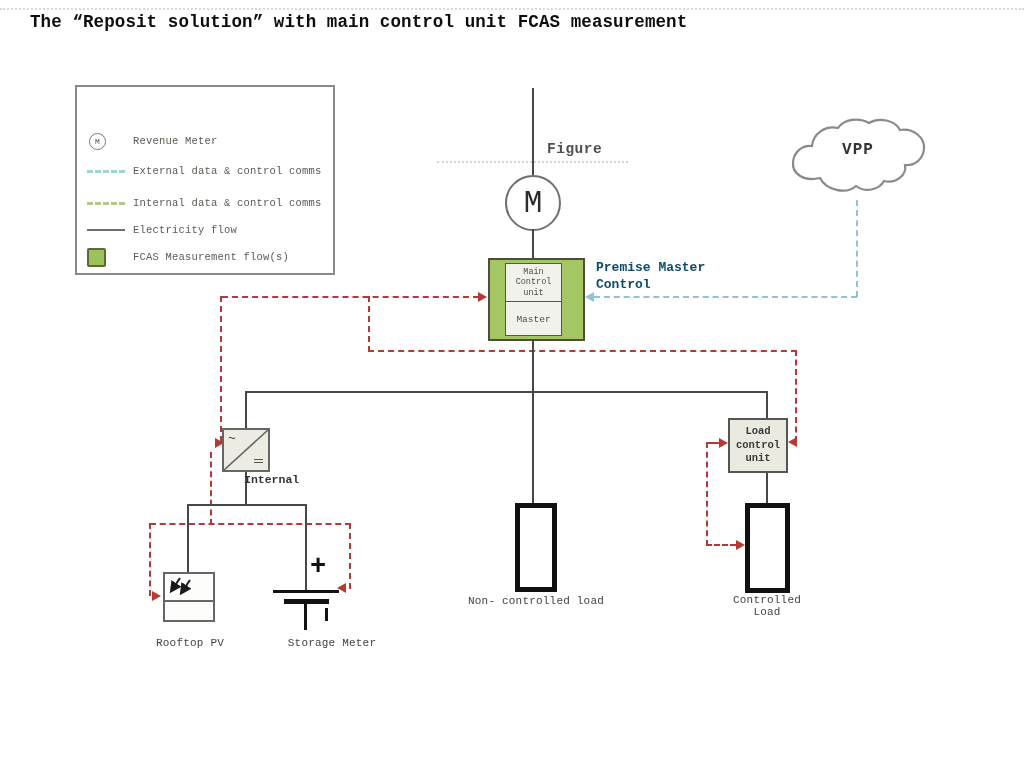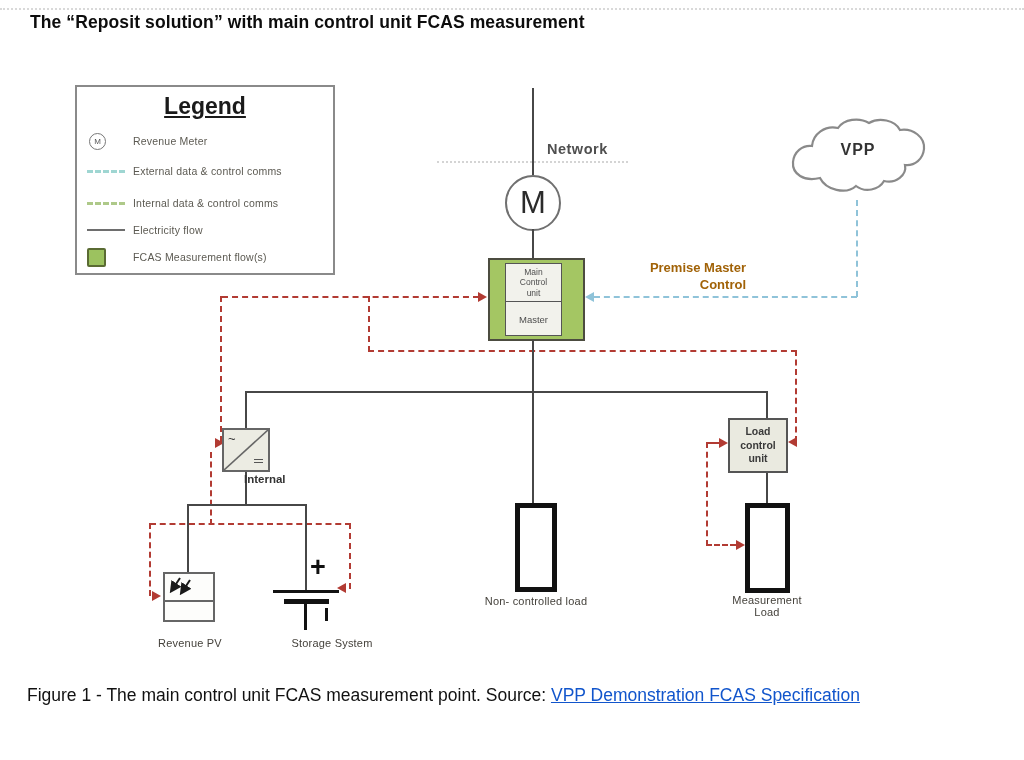--- a/index.html
+++ b/index.html
@@ -1,17 +1,17 @@
 <!DOCTYPE html>
 <html><head>
 <meta charset="utf-8">
 <style>
   html,body{margin:0;padding:0;background:#fff;}
   .canvas{position:relative;width:1024px;height:736px;background:#fff;overflow:hidden;
-          font-family:Liberation Sans, sans-serif;color:#222;}
+          font-family:Liberation Mono, monospace;color:#222;}
   .abs{position:absolute;}
   
   .page-title{left:30px;top:12px;font-size:17.5px;font-weight:bold;color:#0d0d0d;letter-spacing:.1px;}
   .top-dotted{left:0;top:8px;width:1024px;height:0;border-top:2px dotted #d9d9d9;}
   .caption{left:27px;top:682px;width:952px;font-size:17.5px;color:#111;line-height:1.55;}
   .caption a{color:#1155cc;text-decoration:underline;}
   
   .legend{left:75px;top:85px;width:256px;height:186px;border:2px solid #8a8a8a;background:#fff;}
   .legend-title{position:absolute;left:0;right:0;top:6px;text-align:center;font-size:23px;
                 font-weight:bold;text-decoration:underline;color:#1a1a1a;}
@@ -45,21 +45,21 @@
   .vpp-label{left:828px;top:141px;width:60px;text-align:center;font-size:16px;font-weight:600;
              color:#333;letter-spacing:1px;}
   .pmc{left:488px;top:258px;width:97px;height:83px;background:#a4c663;border:2px solid #4c4c40;box-sizing:border-box;}
   .pmc-inner{position:absolute;left:15px;top:3px;width:57px;height:73px;background:#f2f2ec;
              border:1.5px solid #555;box-sizing:border-box;}
   .pmc-top{position:absolute;left:0;right:0;top:0;height:37px;border-bottom:1.5px solid #555;
            display:flex;flex-direction:column;align-items:center;justify-content:center;
            font-size:8.5px;line-height:1.25;color:#4e4e4e;}
   .pmc-bot{position:absolute;left:0;right:0;bottom:0;height:32px;display:flex;align-items:center;
            justify-content:center;font-size:9.5px;color:#4e4e4e;}
-  .pmc-label{left:628px;top:260px;width:118px;font-size:13px;font-weight:bold;color:#a16207;line-height:1.3;text-align:right;}
+  .pmc-label{left:596px;top:260px;width:118px;font-size:13px;font-weight:bold;color:#0c4a6e;line-height:1.3;}
   .inverter{left:222px;top:428px;width:48px;height:44px;background:#ecece3;border:2px solid #666;
             box-sizing:border-box;}
   .inv-ac{position:absolute;left:4px;top:1px;font-size:13px;color:#333;}
   .inv-dc{position:absolute;right:5px;bottom:7px;width:9px;}
   .inv-dc div{height:0;border-top:1.5px solid #555;margin-top:2px;}
   .inv-label{left:244px;top:473px;font-size:11.5px;font-weight:bold;color:#333;}
   .pv{left:163px;top:572px;width:52px;height:50px;border:2px solid #666;background:#fdfdfb;box-sizing:border-box;}
   .pv-divider{position:absolute;left:0;right:0;top:26px;border-top:2px solid #666;}
   .node-label{font-size:11px;color:#45423c;text-align:center;letter-spacing:.2px;}
   .load-box{background:#fff;border:5px solid #111;box-sizing:border-box;}
@@ -71,21 +71,20 @@
 </style>
 </head>
 <body>
 
 <div class="canvas">
 
   <div class="abs top-dotted"></div>
   <div class="abs page-title">The “Reposit solution” with main control unit FCAS measurement</div>
 
   <div class="abs legend">
-    <div class="legend-title">Legend</div>
     <div class="lrow" style="top:44px;">
       <span class="swatch-zone">
           <span class="mcirc-sm">
             <span>M</span>
           </span>
         </span>
       <span class="llabel">Revenue Meter</span>
     </div>
     <div class="lrow" style="top:106px;">
       <span class="swatch-zone">
@@ -107,21 +106,21 @@
     </div>
     <div class="lrow" style="top:160px;">
       <span class="swatch-zone">
           <span class="sw-square"></span>
         </span>
       <span class="llabel">FCAS Measurement flow(s)</span>
     </div>
   </div>
 
   <div class="abs sl-v" style="left:532px;top:88px;height:87px;"></div>
-  <div class="abs net-label">Network</div>
+  <div class="abs net-label">Figure</div>
   <div class="abs dot-h" style="left:437px;top:161px;width:191px;"></div>
   <div class="abs m-circle">
       <span>M</span>
     </div>
   <div class="abs sl-v" style="left:532px;top:229px;height:29px;"></div>
 
   <svg class="abs" style="left:786px;top:114px;" width="144" height="88" viewBox="0 0 144 88">
     <path d="M34 64 C18 68 6 60 7 48 C8 38 16 31 26 32 C27 20 39 11 52 14 C58 5 73 3 83 9 C93 3 109 6 114 16 C127 14 139 23 138 35 C137 45 129 52 119 51 C121 61 110 70 98 67 C93 76 79 79 70 72 C60 81 40 76 34 64 Z" fill="#ffffff" stroke="#8a8a8a" stroke-width="2.2"></path>
   </svg>
   <div class="abs vpp-label">VPP</div>
@@ -191,40 +190,37 @@
       <defs>
         <marker id="ah" markerWidth="6" markerHeight="6" refX="4" refY="3" orient="auto">
           <path d="M0,0 L6,3 L0,6 Z" fill="#1a1a1a"></path>
         </marker>
       </defs>
       <line x1="12" y1="2" x2="4" y2="14" stroke="#1a1a1a" stroke-width="2" marker-end="url(#ah)"></line>
       <line x1="22" y1="4" x2="14" y2="16" stroke="#1a1a1a" stroke-width="2" marker-end="url(#ah)"></line>
     </svg>
     <div class="pv-divider"></div>
   </div>
-  <div class="abs node-label" style="left:145px;top:637px;width:90px;">Revenue PV</div>
+  <div class="abs node-label" style="left:145px;top:637px;width:90px;">Rooftop PV</div>
 
   <div class="abs bat-plus">+</div>
   <div class="abs bat-plate" style="left:273px;top:590px;width:66px;height:3px;"></div>
   <div class="abs bat-plate" style="left:284px;top:599px;width:45px;height:5px;"></div>
   <div class="abs bat-plate" style="left:304px;top:604px;width:3px;height:26px;"></div>
   <div class="abs bat-plate" style="left:325px;top:608px;width:3px;height:13px;"></div>
-  <div class="abs node-label" style="left:282px;top:637px;width:100px;">Storage System</div>
+  <div class="abs node-label" style="left:282px;top:637px;width:100px;">Storage Meter</div>
 
   <div class="abs load-box" style="left:515px;top:503px;width:42px;height:89px;"></div>
   <div class="abs node-label" style="left:466px;top:595px;width:140px;">Non- controlled load</div>
 
   <div class="abs lcu">
 
     <span style="text-align:center;">Load<br>control<br>unit</span>
   </div>
 
   <div class="abs load-box" style="left:745px;top:503px;width:45px;height:90px;"></div>
   <div class="abs node-label" style="left:727px;top:594px;width:80px;">
-    <div>Measurement</div>
+    <div>Controlled</div>
     <div>Load</div>
   </div>
 
-  <div class="abs caption">
-    <span>Figure 1 - The main control unit FCAS measurement point. Source: </span><a href="#">VPP Demonstration FCAS Specification</a>
-  </div>
 
 </div>
 
 </body></html>

